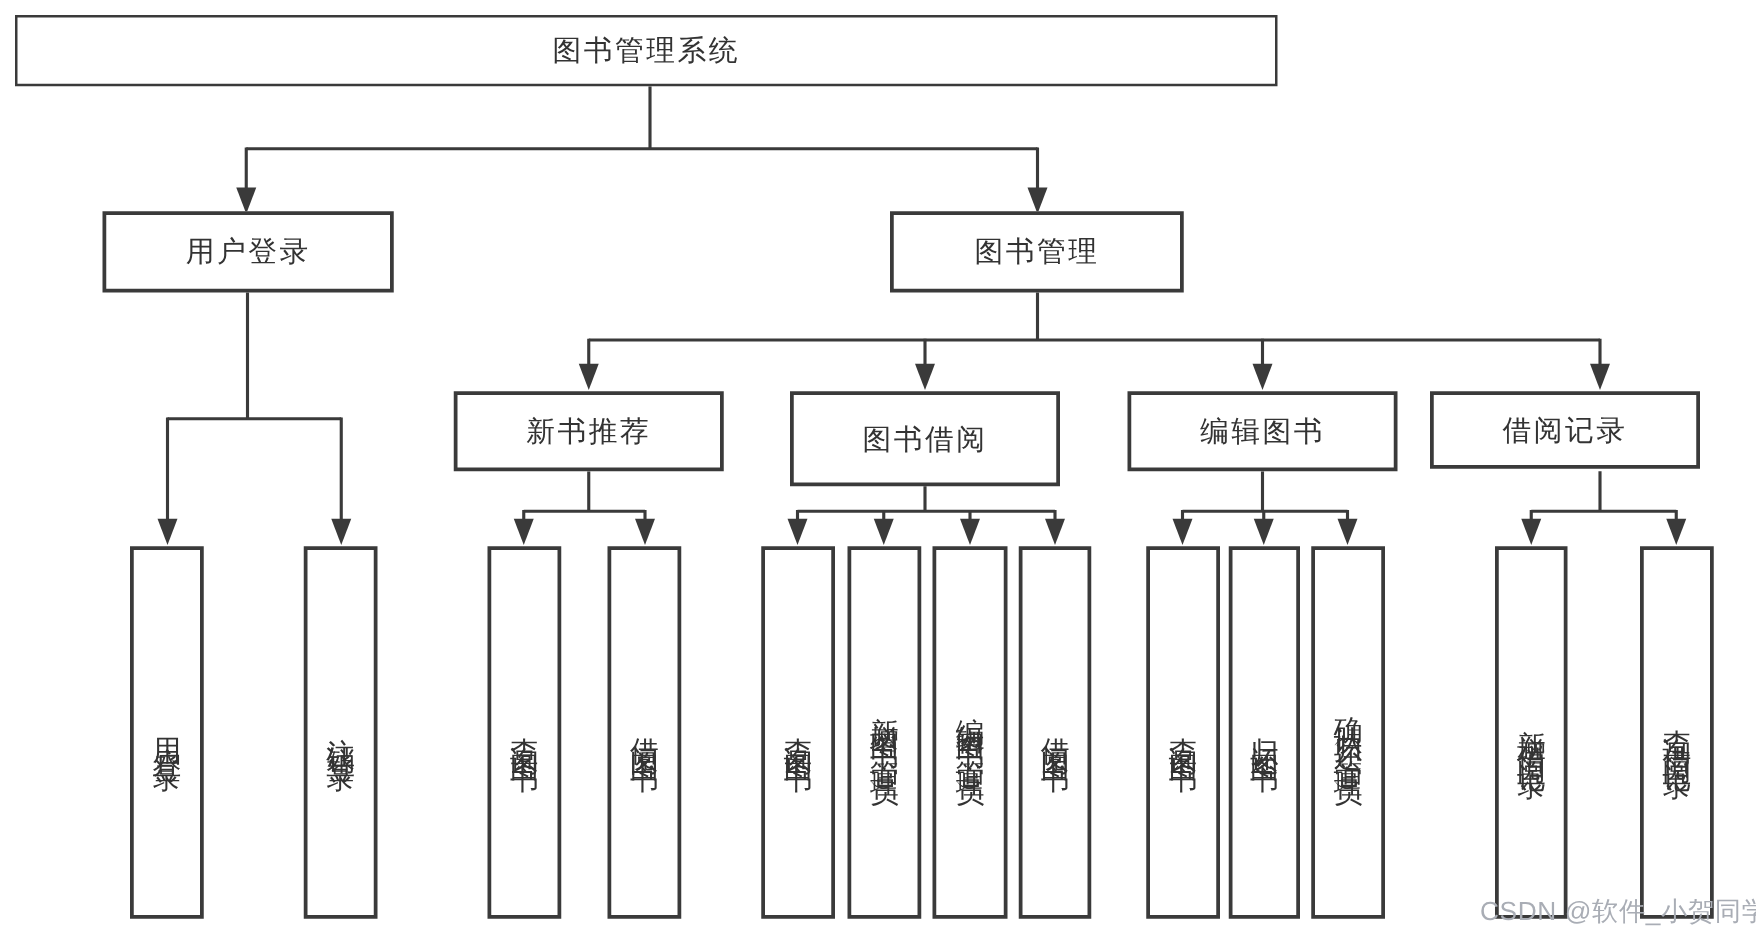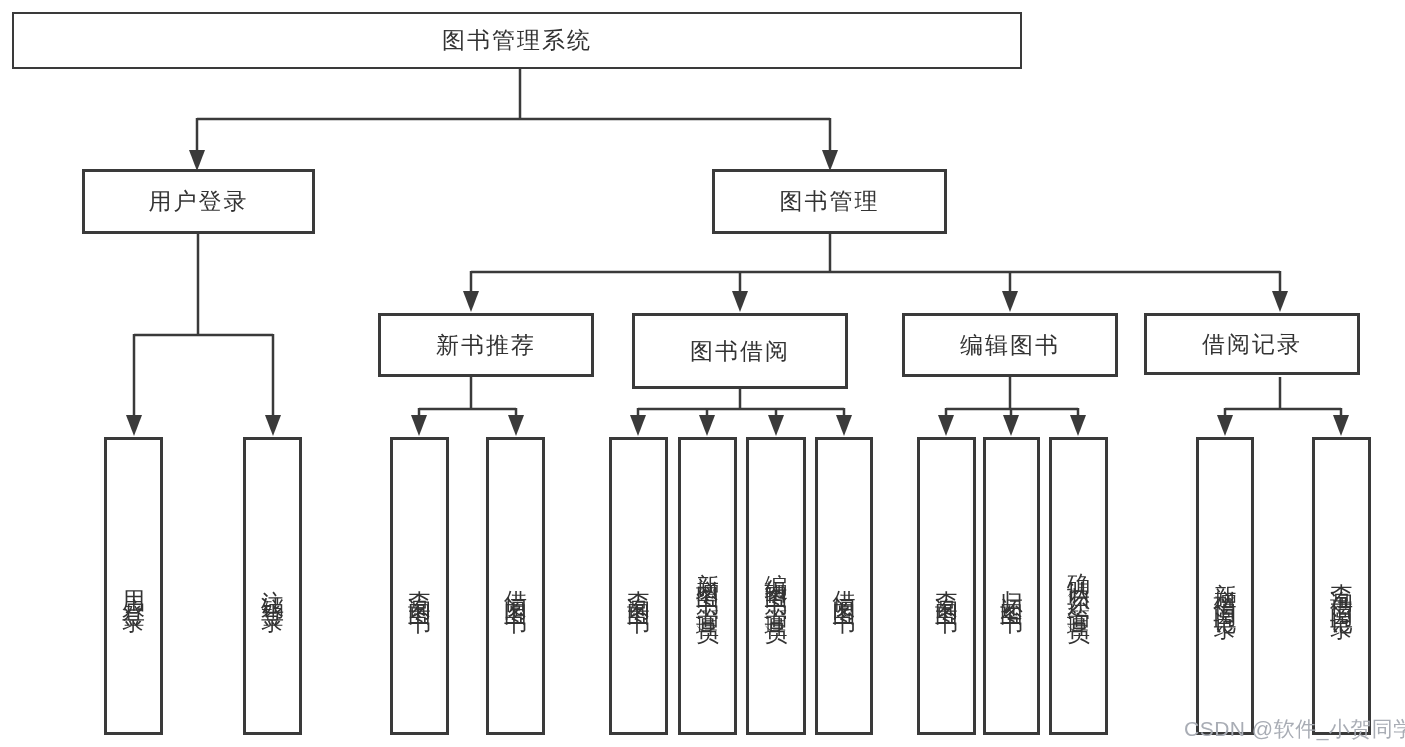--- a/index.html
+++ b/index.html
@@ -108,21 +108,21 @@
       <polygon points="1217,415 1233,415 1225,436"></polygon>
       <polygon points="1333,415 1349,415 1341,436"></polygon>
     </g>
   </svg>
 
   <div class="box h-box root-box" style="left:12px;top:12px;width:1010px;height:57px;">图书管理系统</div>
 
   <div class="box h-box" style="left:82px;top:169px;width:233px;height:65px;">用户登录</div>
   <div class="box h-box" style="left:712px;top:169px;width:235px;height:65px;">图书管理</div>
 
-  <div class="box h-box" style="left:378px;top:313px;width:216px;height:64px;">新书推荐</div>
+  <div class="box h-box" style="left:363px;top:313px;width:216px;height:64px;">新书推荐</div>
   <div class="box h-box" style="left:632px;top:313px;width:216px;height:76px;">图书借阅</div>
   <div class="box h-box" style="left:902px;top:313px;width:216px;height:64px;">编辑图书</div>
   <div class="box h-box" style="left:1144px;top:313px;width:216px;height:62px;">借阅记录</div>
 
   <div class="box v-box" style="left:104px;top:437px;width:59px;height:298px;">用户登录</div>
   <div class="box v-box" style="left:243px;top:437px;width:59px;height:298px;">注销登录</div>
 
   <div class="box v-box" style="left:390px;top:437px;width:59px;height:298px;">查询图书</div>
   <div class="box v-box" style="left:486px;top:437px;width:59px;height:298px;">借阅图书</div>
 

